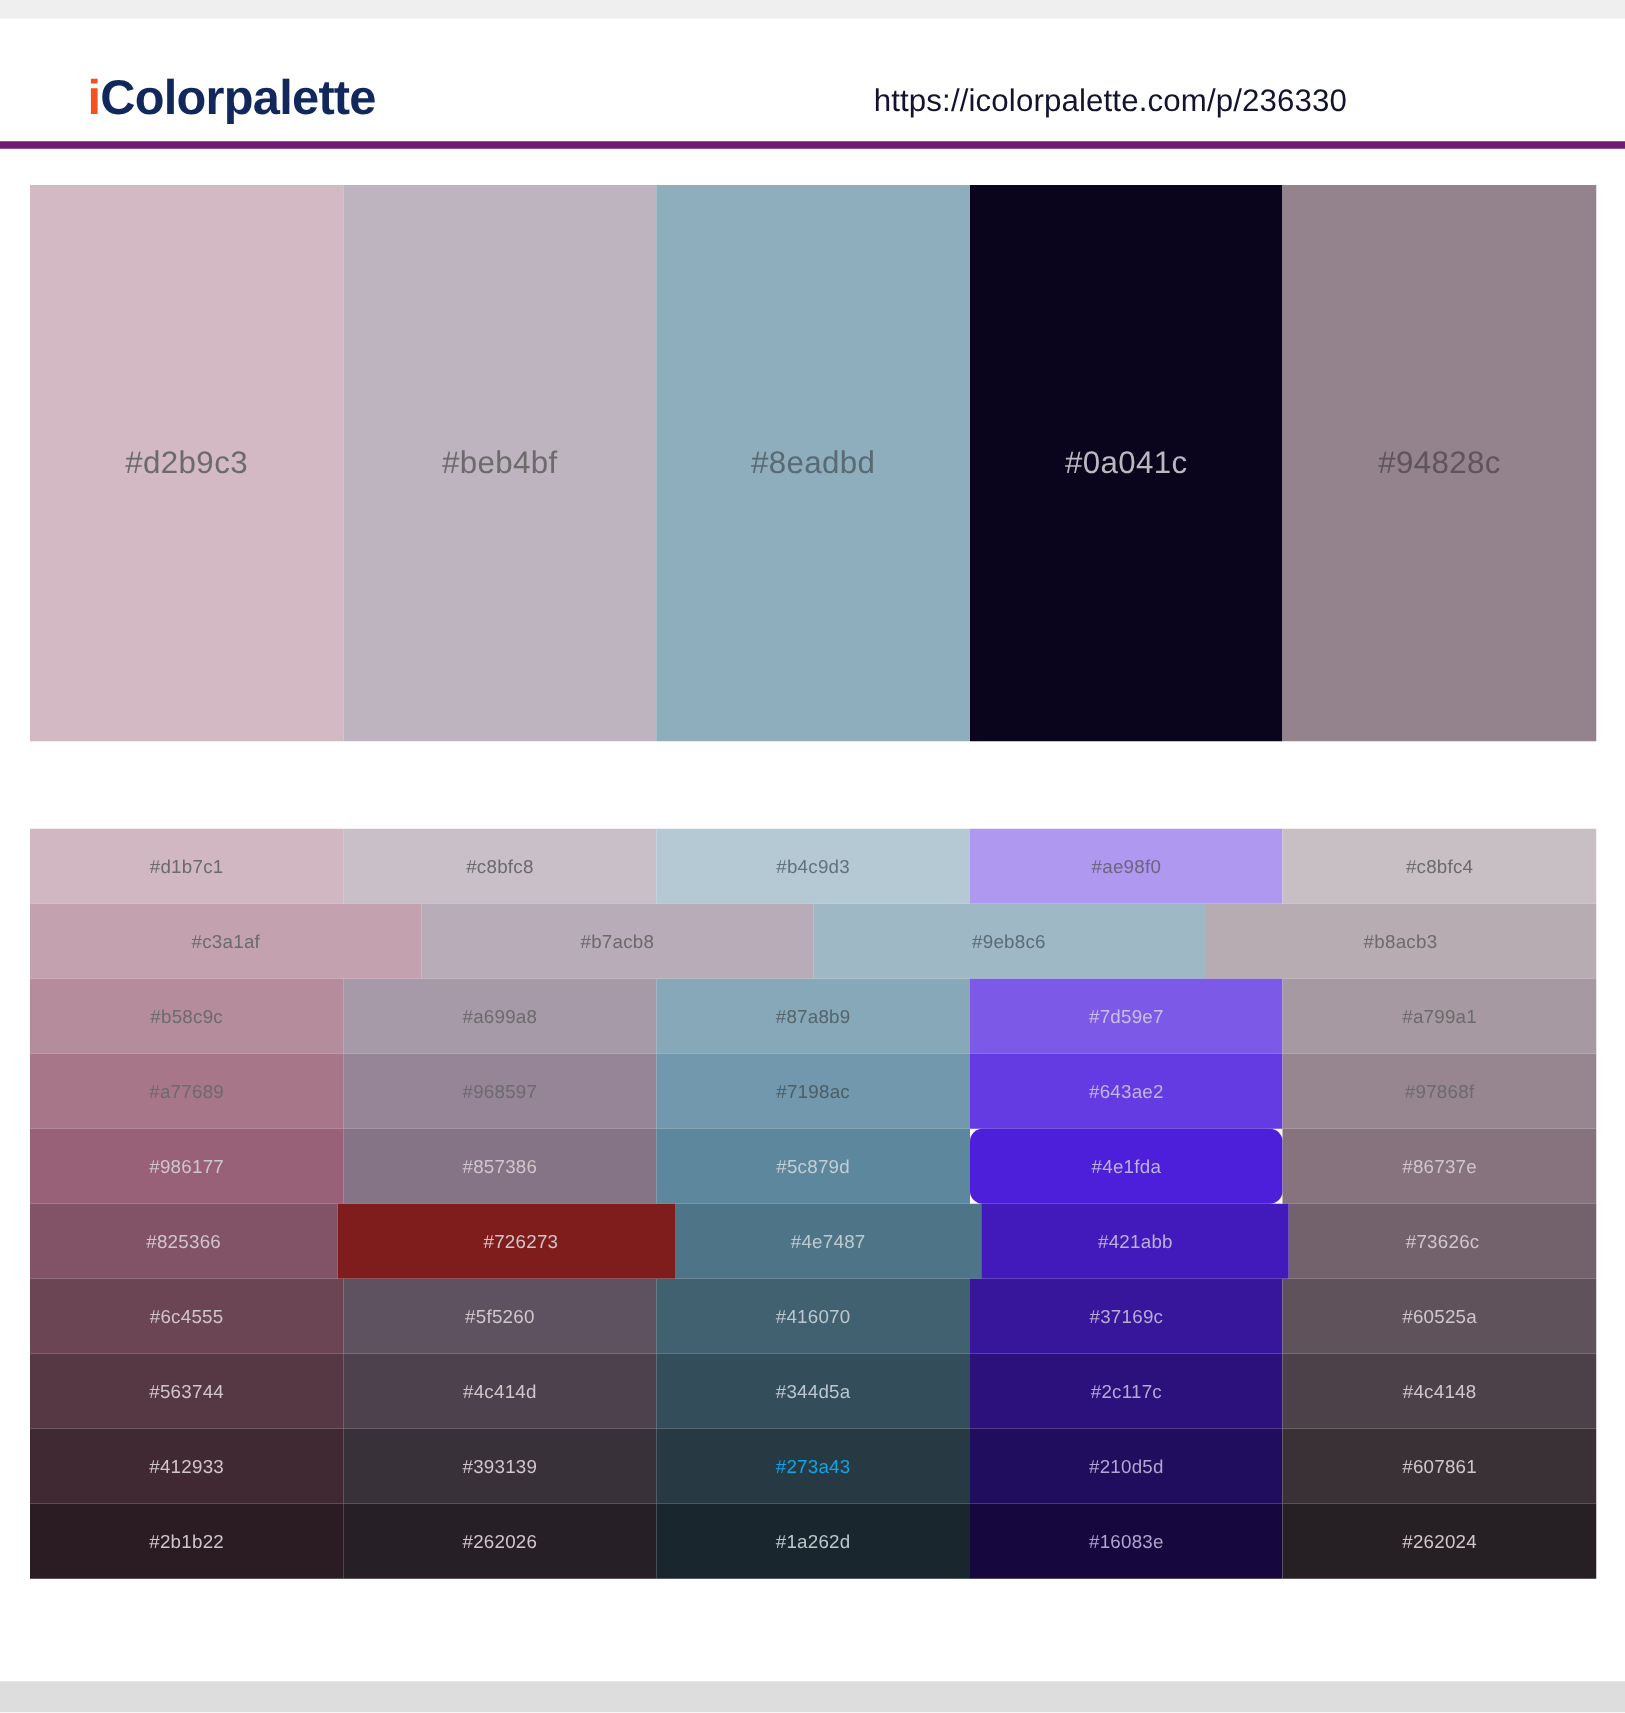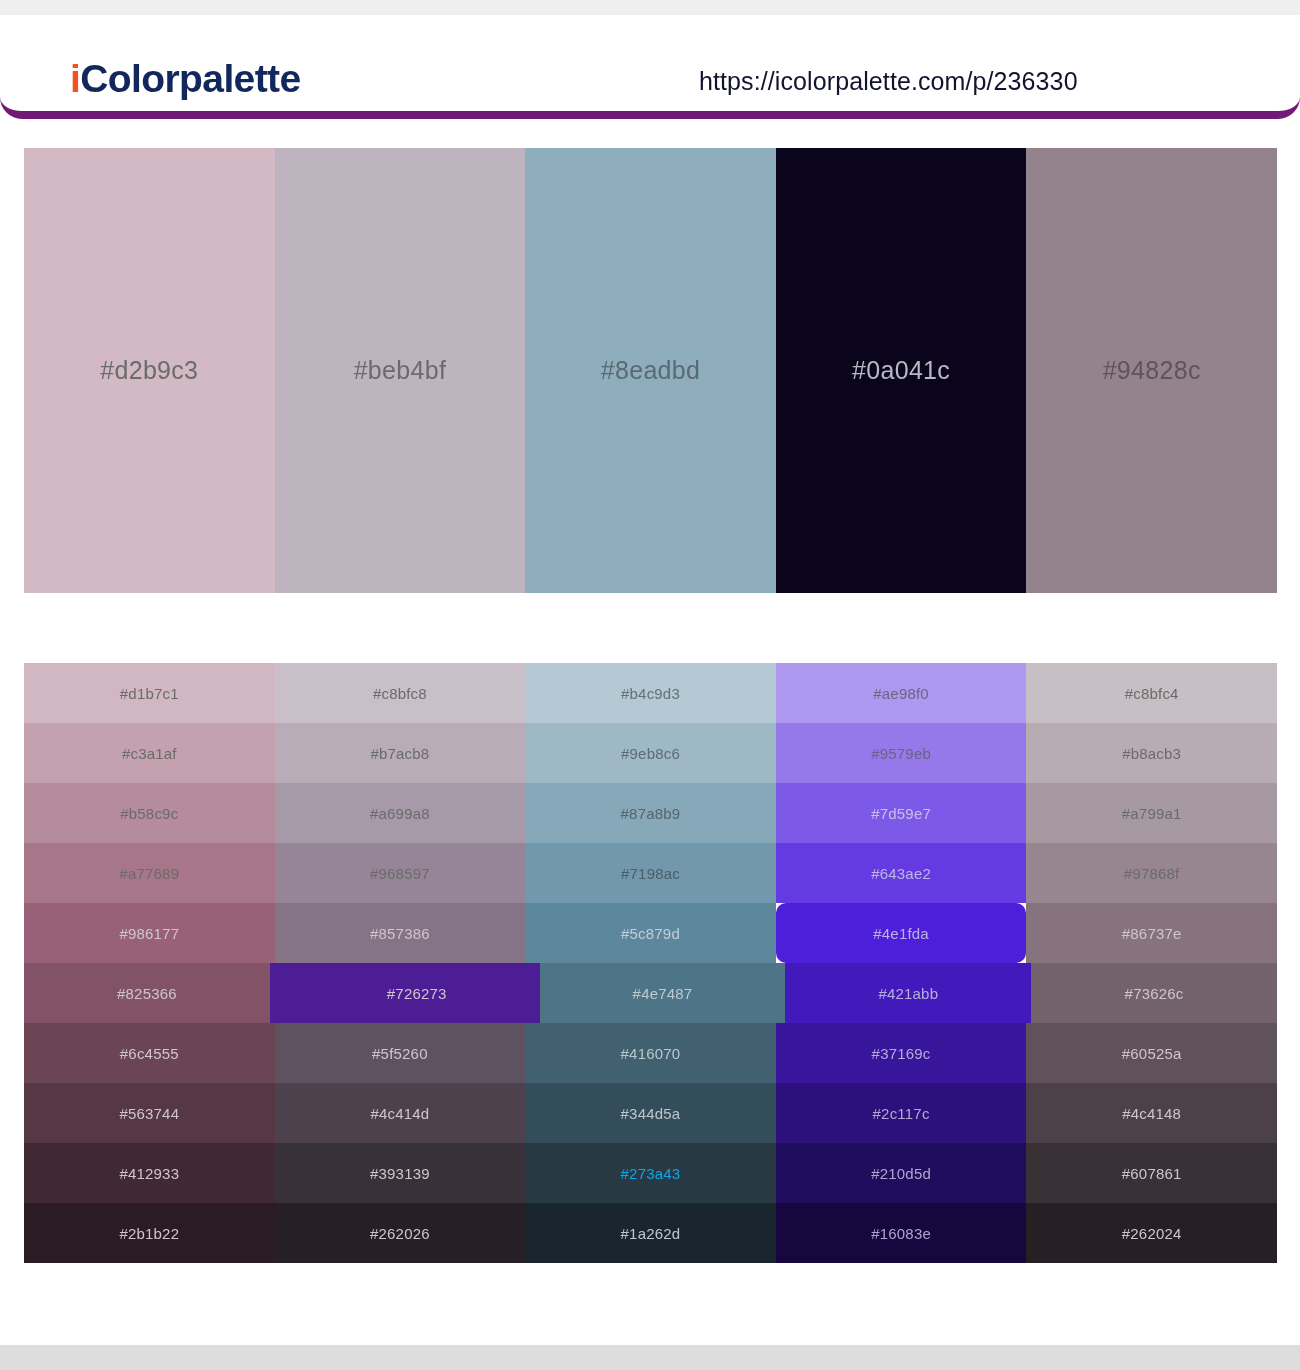--- a/index.html
+++ b/index.html
@@ -26,22 +26,21 @@
     background: #efefef;
   }
 
   
   .site-header {
     position: absolute;
     top: 15px; left: 0;
     width: 1300px;
     height: 104px;
     background: #ffffff;
-    border-bottom: 8px solid #701a75;
-    border-radius: 22px;
+    border-bottom: 6px solid #701a75;
   }
 
   .brand {
     position: absolute;
     left: 70px;
     top: 44px;
     font-size: 39px;
     font-weight: bold;
     letter-spacing: -0.6px;
     white-space: nowrap;
@@ -168,23 +167,20 @@
     <div class="shade-row">
       <div class="shade-cell" style="background: rgb(195, 161, 175);">
         <span class="hex" style="color: rgb(107, 107, 107);">#c3a1af</span>
       </div>
       <div class="shade-cell" style="background: rgb(183, 172, 184);">
         <span class="hex" style="color: rgb(107, 107, 107);">#b7acb8</span>
       </div>
       <div class="shade-cell" style="background: rgb(158, 184, 198);">
         <span class="hex" style="color: rgb(93, 107, 116);">#9eb8c6</span>
       </div>
-      <div class="shade-cell" style="background: rgb(149, 121, 235);">
-        <span class="hex" style="color: rgb(106, 98, 133);">#9579eb</span>
-      </div>
       <div class="shade-cell" style="background: rgb(184, 172, 179);">
         <span class="hex" style="color: rgb(107, 107, 107);">#b8acb3</span>
       </div>
     </div>
     <div class="shade-row">
       <div class="shade-cell" style="background: rgb(181, 140, 156);">
         <span class="hex" style="color: rgb(107, 107, 107);">#b58c9c</span>
       </div>
       <div class="shade-cell" style="background: rgb(166, 153, 168);">
         <span class="hex" style="color: rgb(107, 107, 107);">#a699a8</span>
@@ -230,21 +226,21 @@
         <span class="hex" style="color: rgb(188, 178, 226);">#4e1fda</span>
       </div>
       <div class="shade-cell" style="background: rgb(134, 115, 126);">
         <span class="hex" style="color: rgb(207, 198, 202);">#86737e</span>
       </div>
     </div>
     <div class="shade-row">
       <div class="shade-cell" style="background: rgb(130, 83, 102);">
         <span class="hex" style="color: rgb(207, 198, 202);">#825366</span>
       </div>
-      <div class="shade-cell" style="background: #4c1d95; padding-left: 24px;">
+      <div class="shade-cell" style="background: #7f1d1d; padding-left: 24px;">
         <span class="hex" style="color: rgb(207, 198, 202);">#726273</span>
       </div>
       <div class="shade-cell" style="background: rgb(78, 116, 135);">
         <span class="hex" style="color: rgb(191, 201, 208);">#4e7487</span>
       </div>
       <div class="shade-cell" style="background: rgb(66, 26, 187);">
         <span class="hex" style="color: rgb(185, 176, 221);">#421abb</span>
       </div>
       <div class="shade-cell" style="background: rgb(115, 98, 108);">
         <span class="hex" style="color: rgb(207, 198, 202);">#73626c</span>

